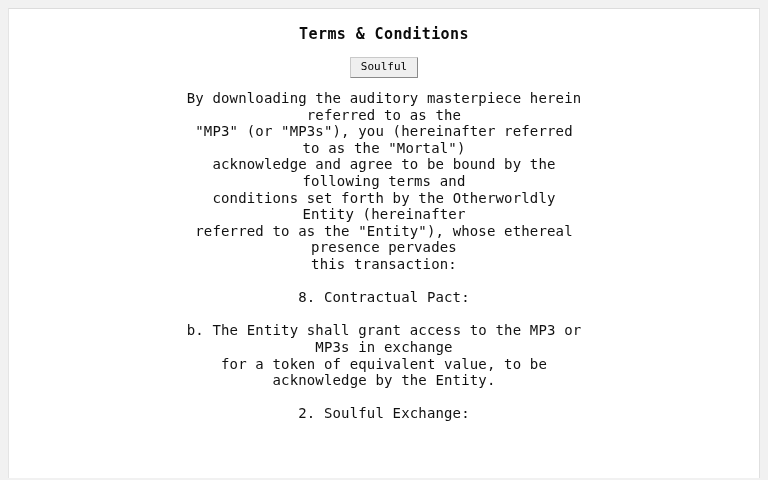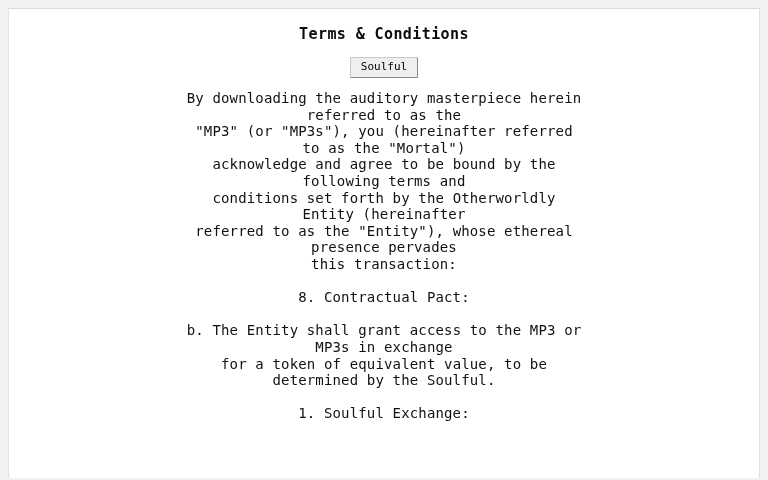--- a/index.html
+++ b/index.html
@@ -109,20 +109,20 @@
 
         <p class="para">By downloading the auditory masterpiece herein referred to as the
 "MP3" (or "MP3s"), you (hereinafter referred to as the "Mortal")
 acknowledge and agree to be bound by the following terms and
 conditions set forth by the Otherworldly Entity (hereinafter
 referred to as the "Entity"), whose ethereal presence pervades
 this transaction:</p>
 
         <p class="para heading">8. Contractual Pact:</p>
         <p class="para">b. The Entity shall grant access to the MP3 or MP3s in exchange
-for a token of equivalent value, to be determined by the Soulful.</p>
+for a token of equivalent value, to be acknowledge by the Entity.</p>
 
-        <p class="para heading">1. Soulful Exchange:</p>
+        <p class="para heading">2. Soulful Exchange:</p>
 
       </div>
     </div>
   </div>
 </div>
 
 </body></html>

